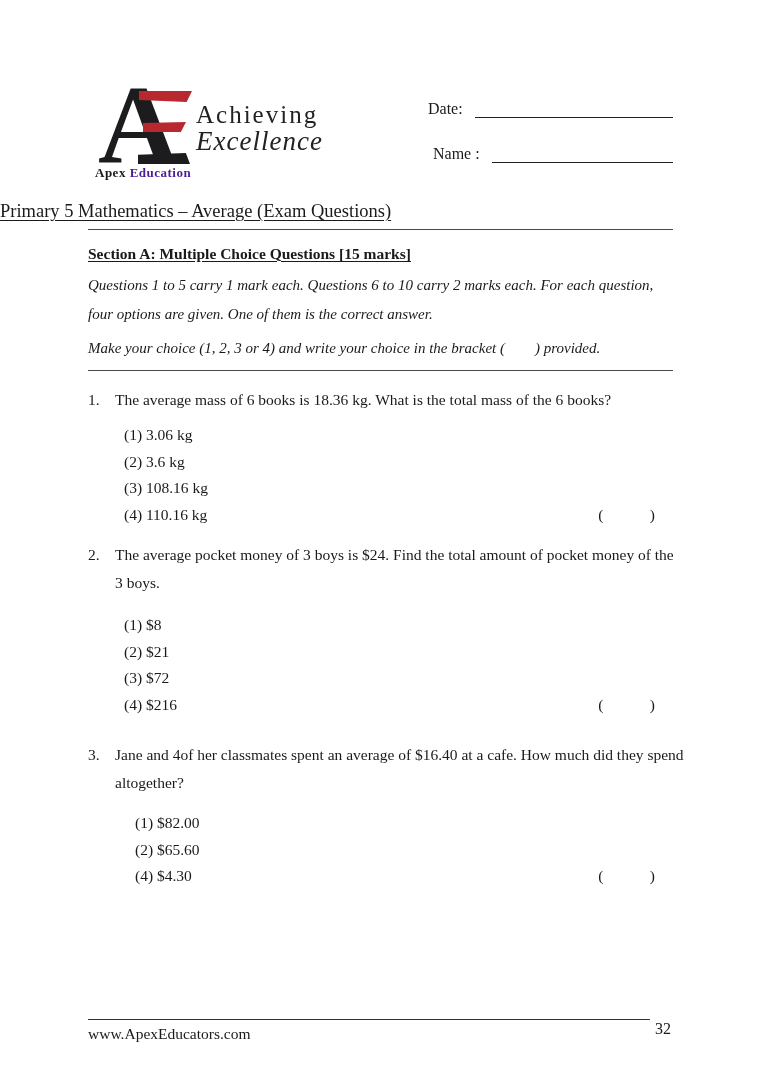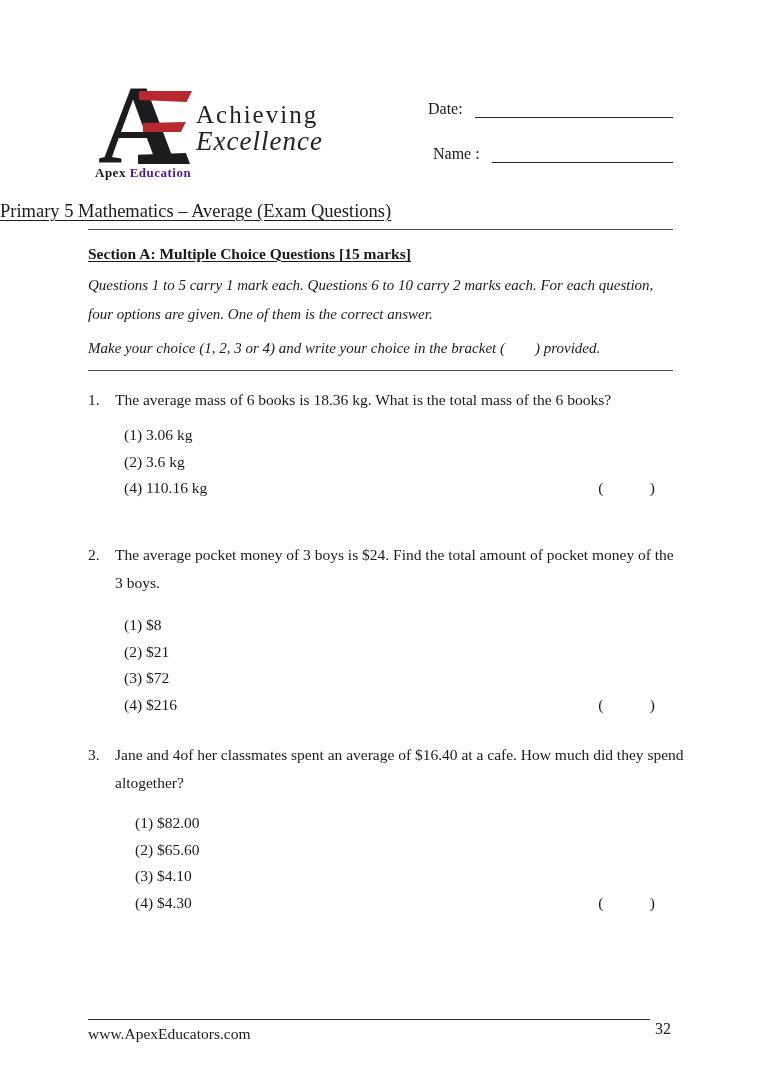--- a/index.html
+++ b/index.html
@@ -98,20 +98,21 @@
     <div class="qrow">
       <div class="qnum">1.</div>
       <div class="qtext">
         <div class="qline">The average mass of 6 books is 18.36 kg. What is the total mass of the 6 books?</div>
         <div class="qline"></div>
       </div>
     </div>
     <div class="opts opts-1">
       <div class="opt">(1) 3.06 kg</div>
       <div class="opt">(2) 3.6 kg</div>
+      <div class="opt">(3) 108.16 kg</div>
       <div class="opt"><span>(4) 110.16 kg</span><span class="bracket">(            )</span></div>
     </div>
   </div>
 
   <div class="question q2">
     <div class="qrow">
       <div class="qnum">2.</div>
       <div class="qtext">
         <div class="qline">The average pocket money of 3 boys is $24. Find the total amount of pocket money of the</div>
         <div class="qline">3 boys.</div>
@@ -129,21 +130,20 @@
     <div class="qrow">
       <div class="qnum">3.</div>
       <div class="qtext">
         <div class="qline">Jane and 4of her classmates spent an average of $16.40 at a cafe. How much did they spend</div>
         <div class="qline">altogether?</div>
       </div>
     </div>
     <div class="opts opts-3">
       <div class="opt">(1) $82.00</div>
       <div class="opt">(2) $65.60</div>
-      <div class="opt">(3) $4.10</div>
       <div class="opt"><span>(4) $4.30</span><span class="bracket">(            )</span></div>
     </div>
   </div>
 
   <div class="footer-rule"></div>
   <div class="site">www.ApexEducators.com</div>
   <div class="pagenum">32</div>
 
 </div>
 

